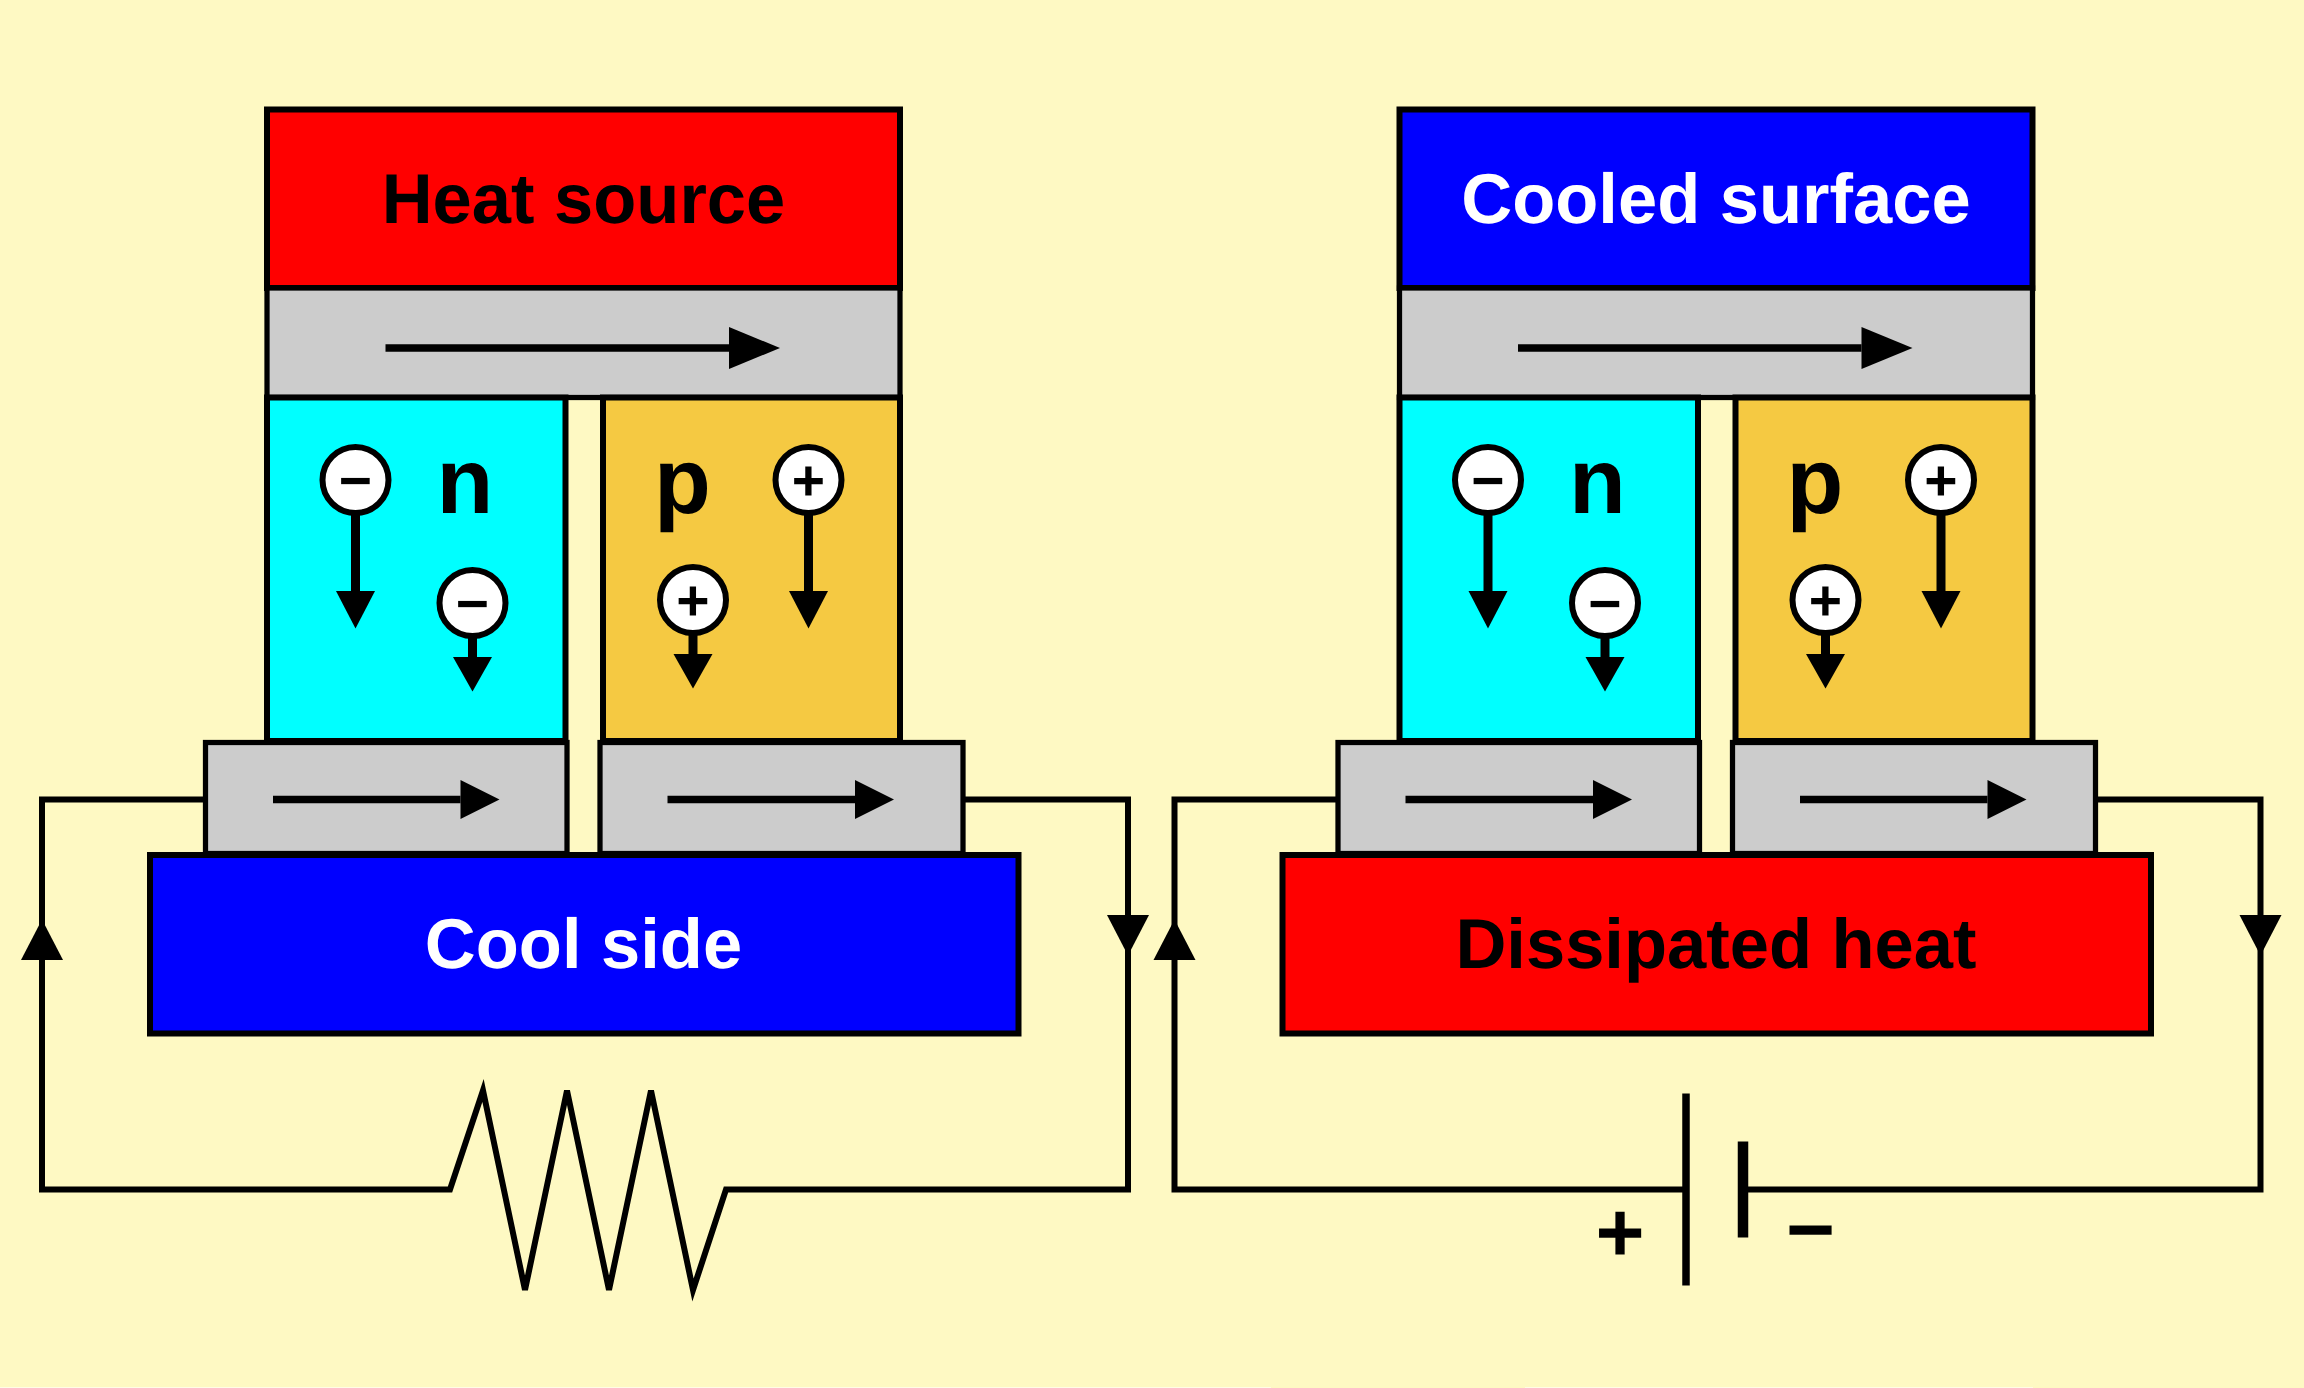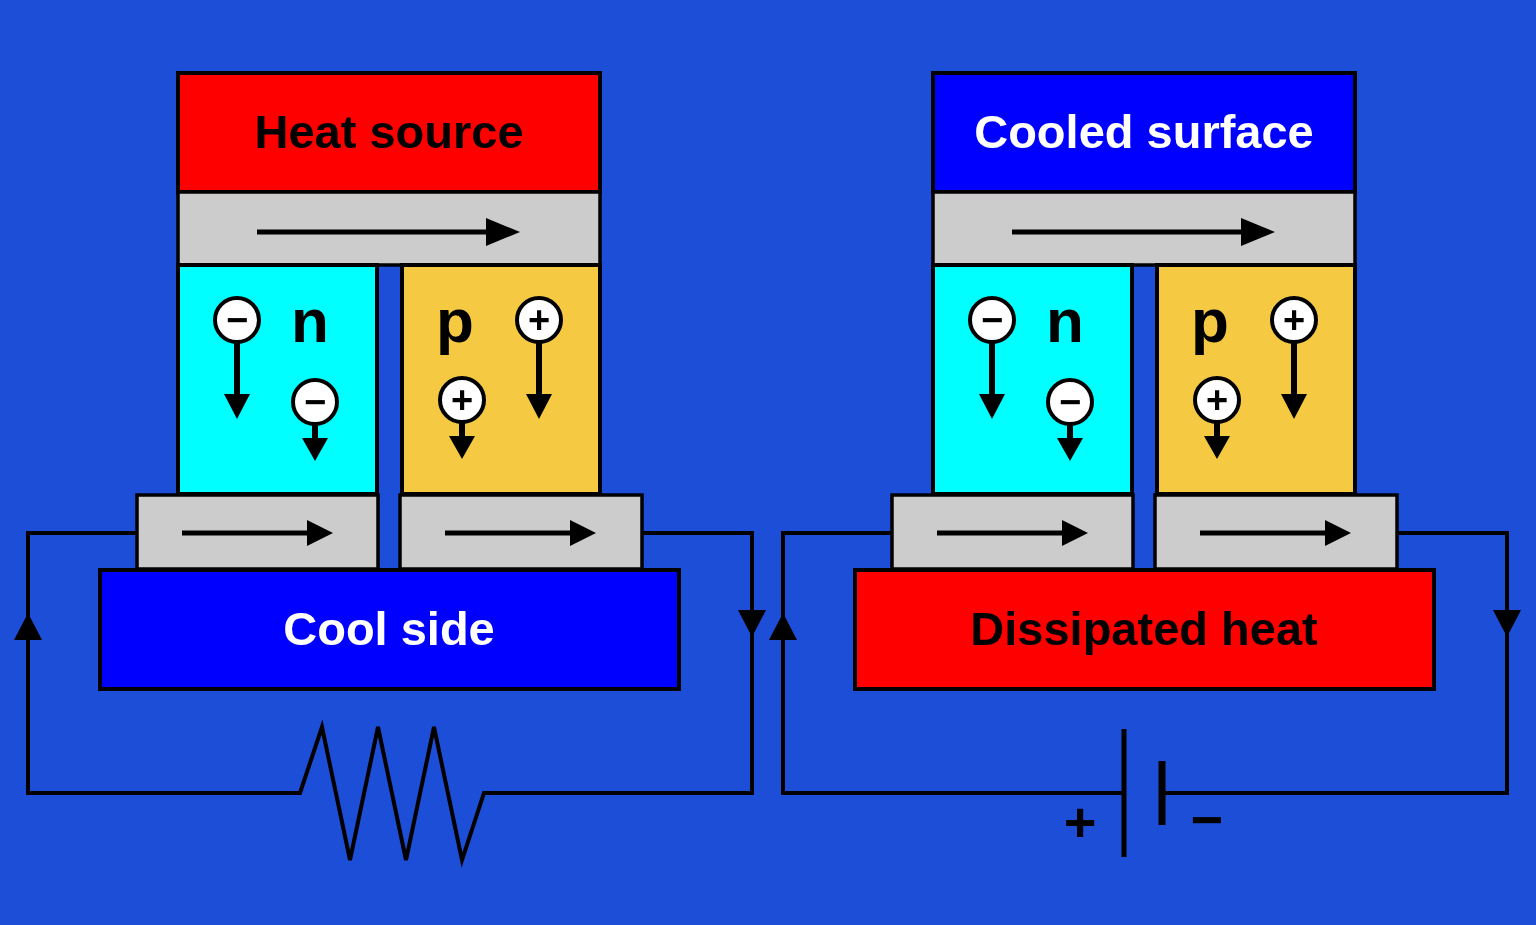--- a/index.html
+++ b/index.html
@@ -1,16 +1,16 @@
 <!DOCTYPE html>
 <html><head>
 <meta charset="utf-8">
 <style>
   html,body{margin:0;padding:0;background:#ffffff;}
-  .stage{width:1536px;height:925px;position:relative;background:#1d4ed8;}
+  .stage{width:1536px;height:925px;position:relative;background:#fef9c3;}
   svg{display:block;}
   text{font-family:"Liberation Sans","DejaVu Sans",sans-serif;font-weight:bold;}
   .plate-label{font-size:47px;}
   .leg-label{font-size:62px;}
   .sign-label{font-size:38px;}
   .batt-label{font-size:56px;}
   .white-text{fill:#ffffff;}
   .black-text{fill:#000000;}
   .hot{fill:#ff0000;stroke:#000000;stroke-width:4;}
   .cold{fill:#0000ff;stroke:#000000;stroke-width:4;}

